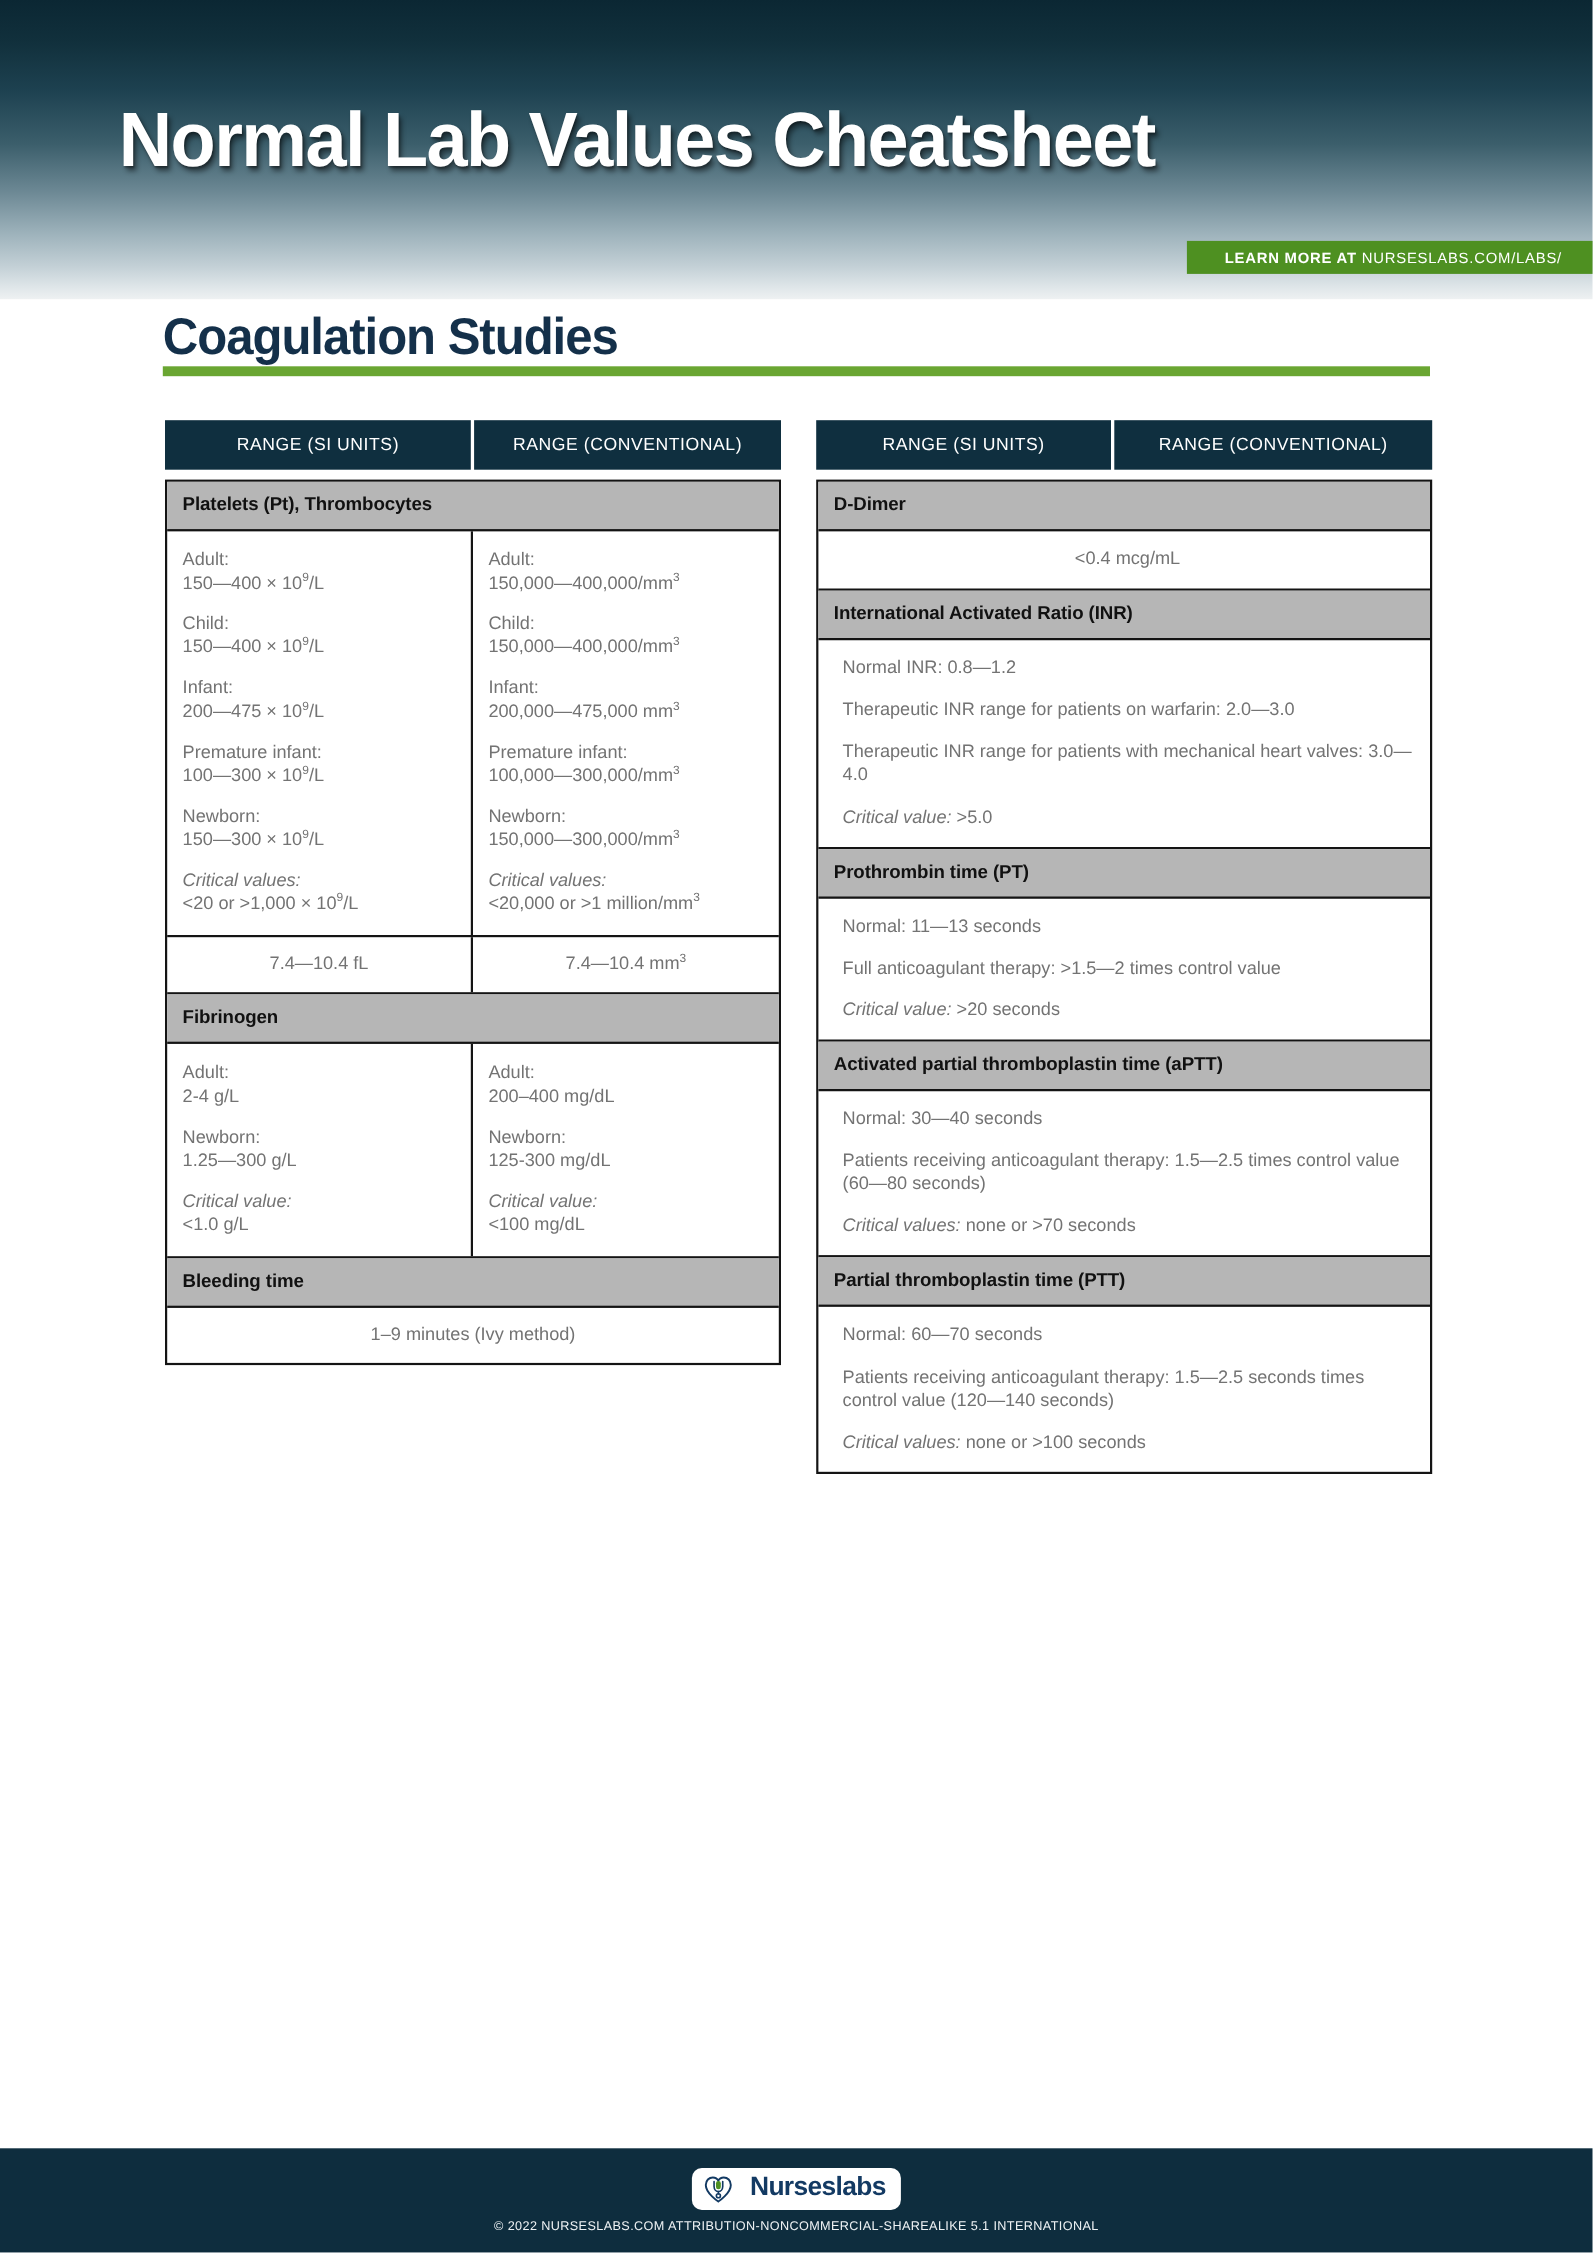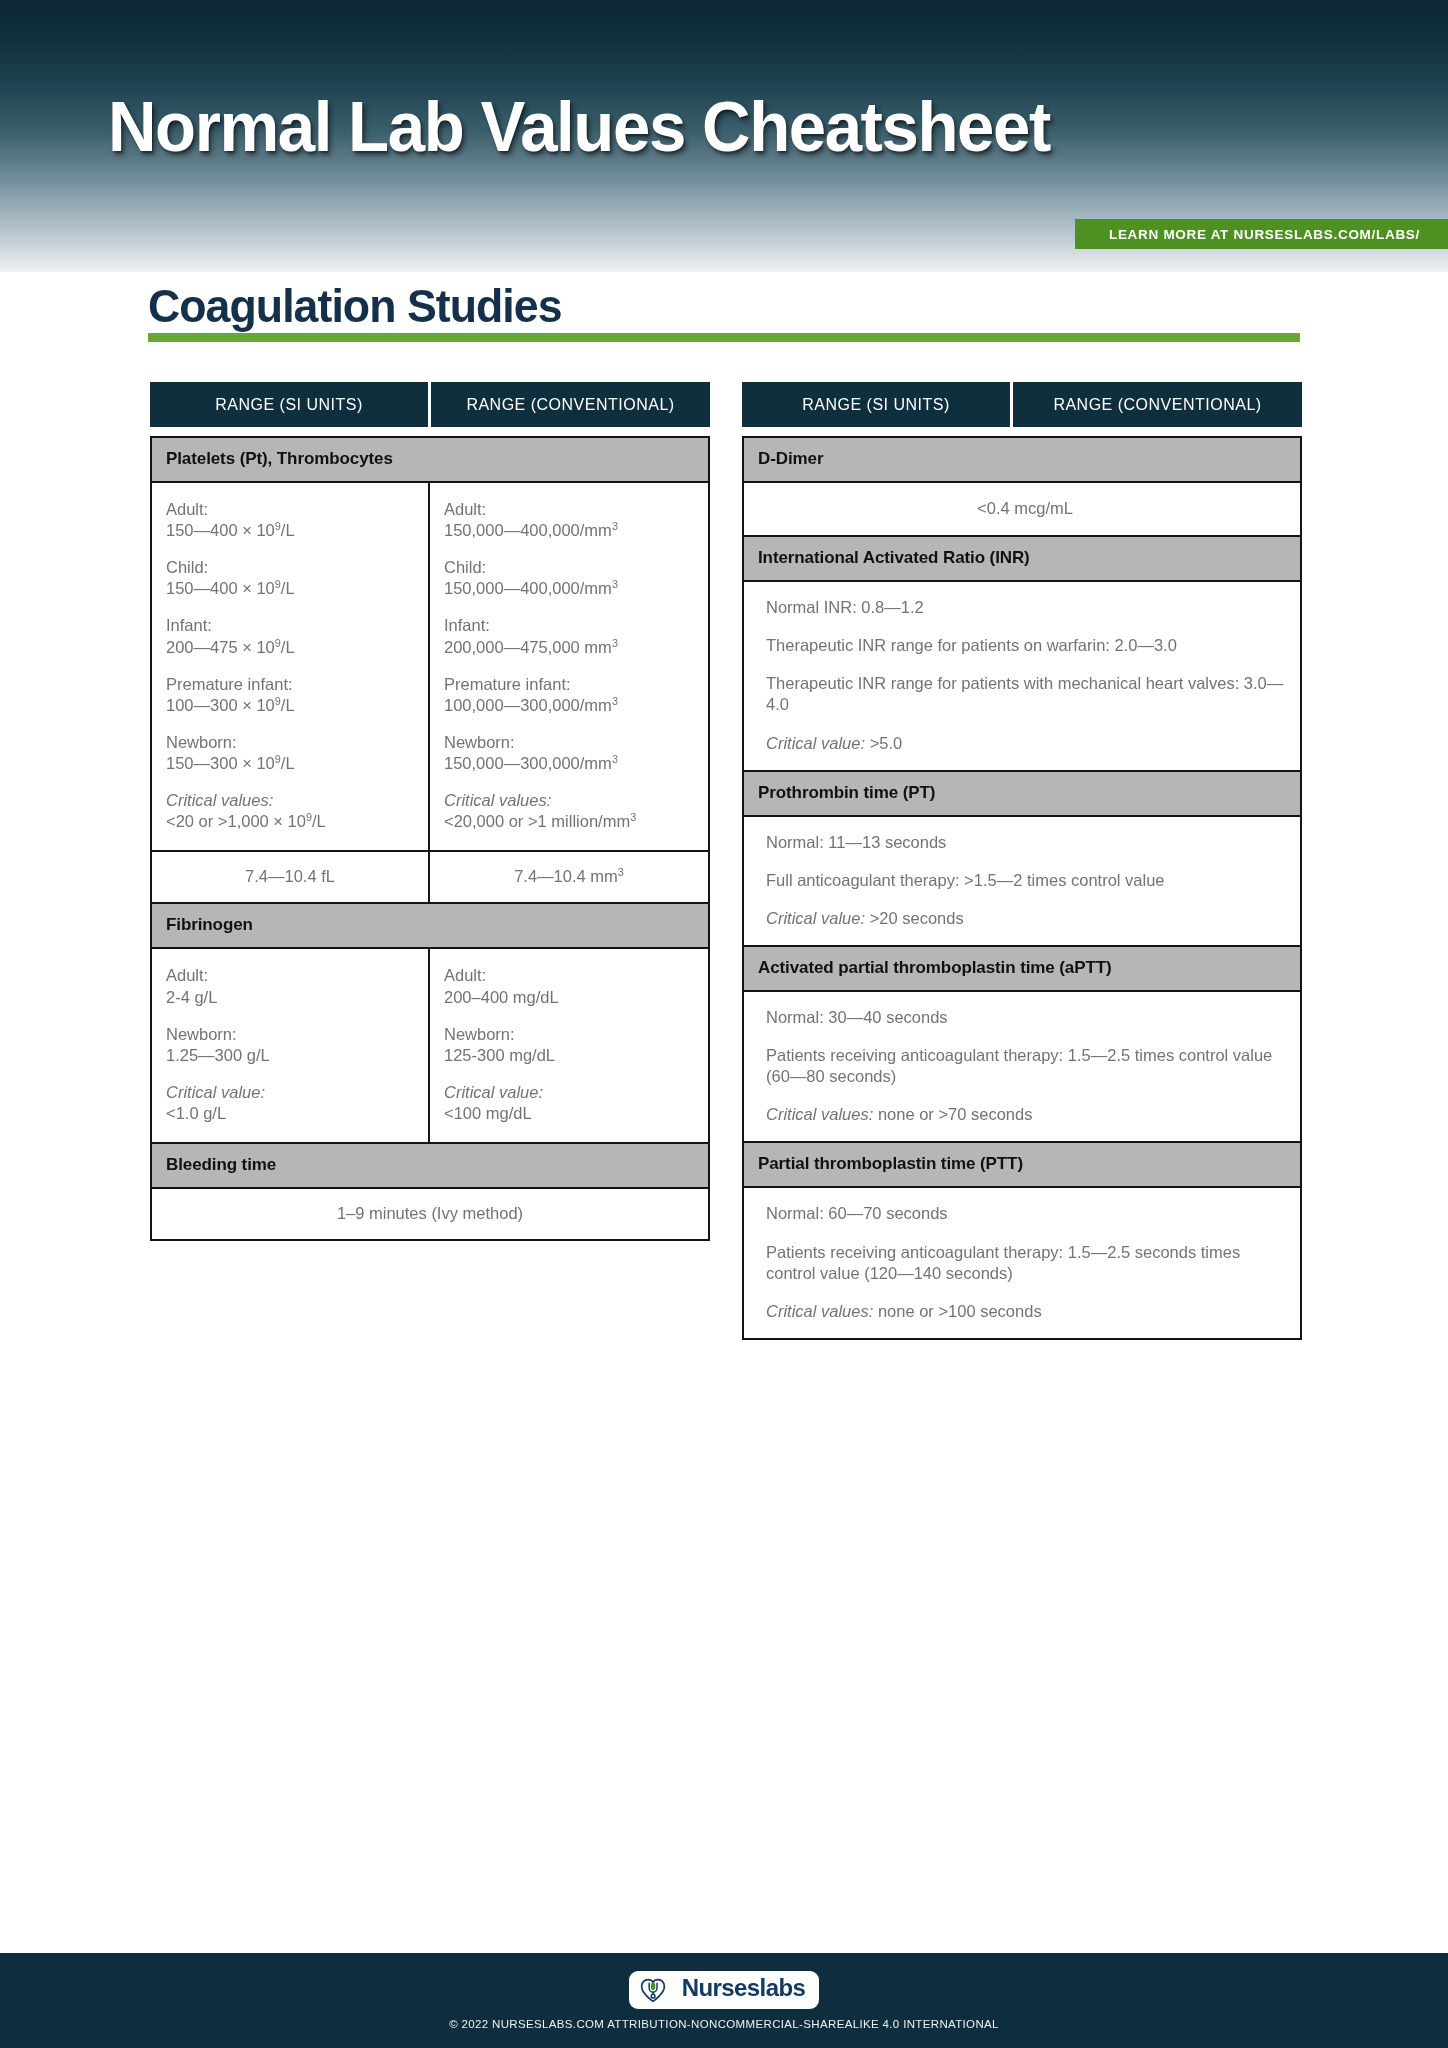--- a/index.html
+++ b/index.html
@@ -61,21 +61,21 @@
     align-items: center;
     justify-content: center;
   }
   .learn-banner .lb-text {
     color: #ffffff;
     font-size: 13.5px;
     letter-spacing: 0.7px;
     font-weight: 600;
     white-space: nowrap;
   }
-  .learn-banner .lb-text b { font-weight: 700; }
+  .learn-banner .lb-text b { font-weight: 400; }
 
   
   .section-title-wrap {
     position: absolute;
     left: 148px;
     top: 282px;
     width: 1152px;
   }
   .section-title {
     font-size: 47px;
@@ -349,16 +349,16 @@
         <svg viewBox="0 0 32 32" width="28" height="28" aria-hidden="true">
           <path d="M16 29 C16 29 3 20.5 3 11.8 C3 7.2 6.4 4 10.3 4 C12.9 4 15.1 5.4 16 7.4 C16.9 5.4 19.1 4 21.7 4 C25.6 4 29 7.2 29 11.8 C29 20.5 16 29 16 29 Z" fill="none" stroke="#133a63" stroke-width="2"></path>
           <rect x="13.6" y="7.6" width="5" height="8.6" rx="2.4" fill="#4e9021"></rect>
           <path d="M11.6 8.2 L11.6 13.4 C11.6 16.6 13.9 18.6 16.1 18.6 C18.3 18.6 20.6 16.6 20.6 13.4 L20.6 8.2" fill="none" stroke="#133a63" stroke-width="1.7" stroke-linecap="round"></path>
           <path d="M16.1 18.6 L16.1 21.2" fill="none" stroke="#133a63" stroke-width="1.7" stroke-linecap="round"></path>
           <circle cx="16.1" cy="23" r="2.1" fill="none" stroke="#133a63" stroke-width="1.7"></circle>
         </svg>
       </span>
       <span class="logo-word">Nurseslabs</span>
     </div>
-    <div class="footer-copy">© 2022 NURSESLABS.COM ATTRIBUTION-NONCOMMERCIAL-SHAREALIKE 4.0 INTERNATIONAL</div>
+    <div class="footer-copy">© 2022 NURSESLABS.COM ATTRIBUTION-NONCOMMERCIAL-SHAREALIKE 5.1 INTERNATIONAL</div>
   </div>
 
 </div>
 
 </body></html>

